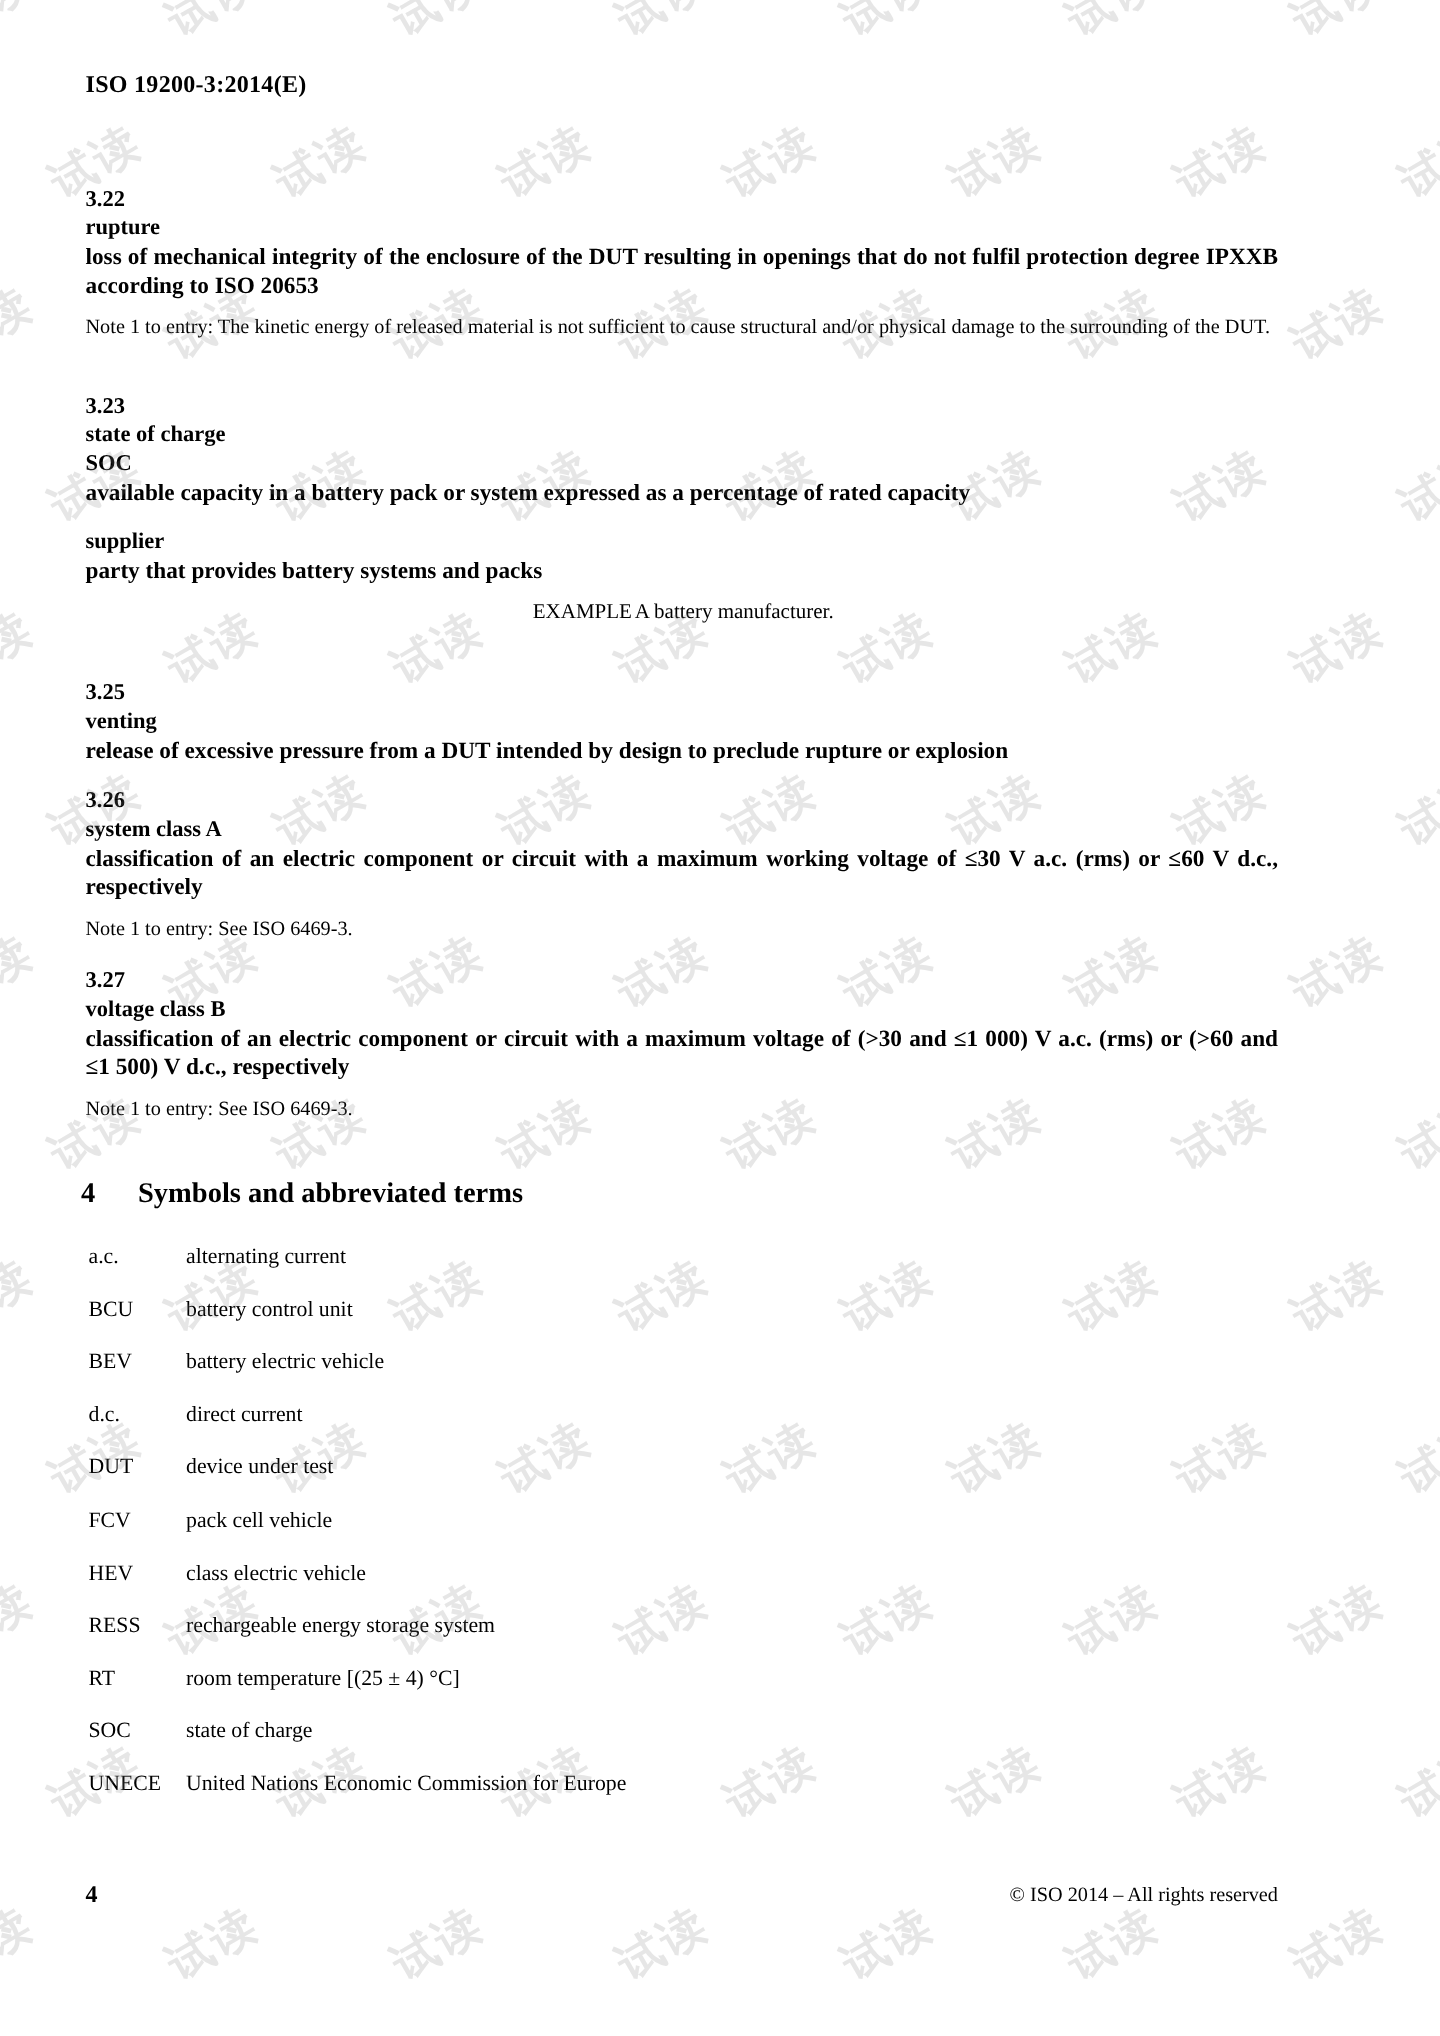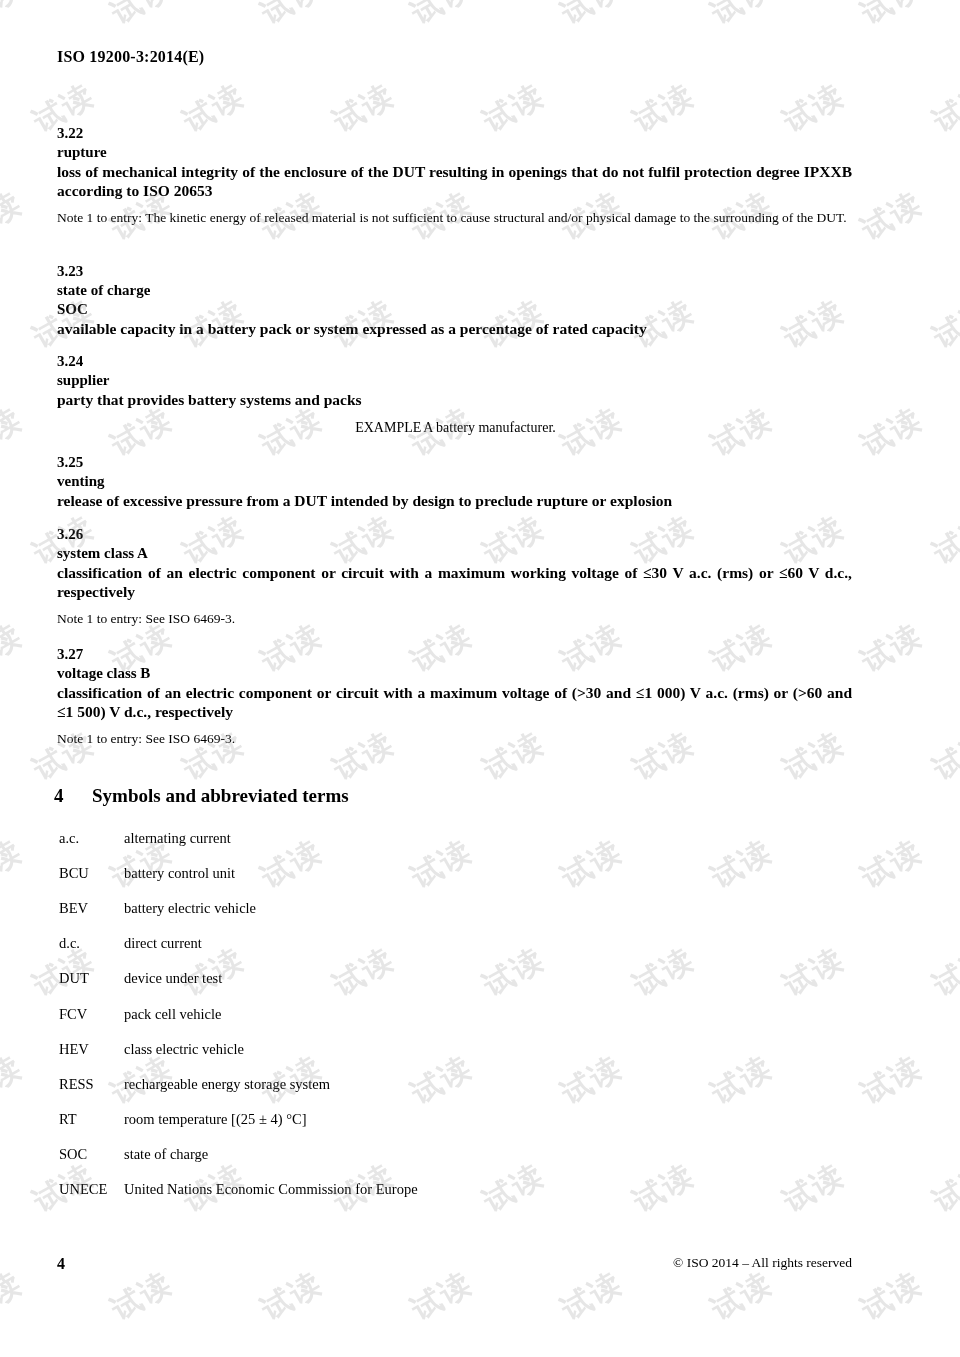--- a/index.html
+++ b/index.html
@@ -148,21 +148,20 @@
     </div>
 
     <div class="term-block" style="top:262px;">
       <div class="term-num">3.23</div>
       <div class="term-name">state of charge</div>
       <div class="term-abbr">SOC</div>
       <div class="term-def">available capacity in a battery pack or system expressed as a percentage of rated capacity</div>
     </div>
 
     <div class="term-block" style="top:352px;">
-      <div class="term-num">3.24</div>
       <div class="term-name">supplier</div>
       <div class="term-def">party that provides battery systems and packs</div>
       <div class="example">
         <span class="ex-label">EXAMPLE</span><span>A battery manufacturer.</span>
       </div>
     </div>
 
     <div class="term-block" style="top:453px;">
       <div class="term-num">3.25</div>
       <div class="term-name">venting</div>

